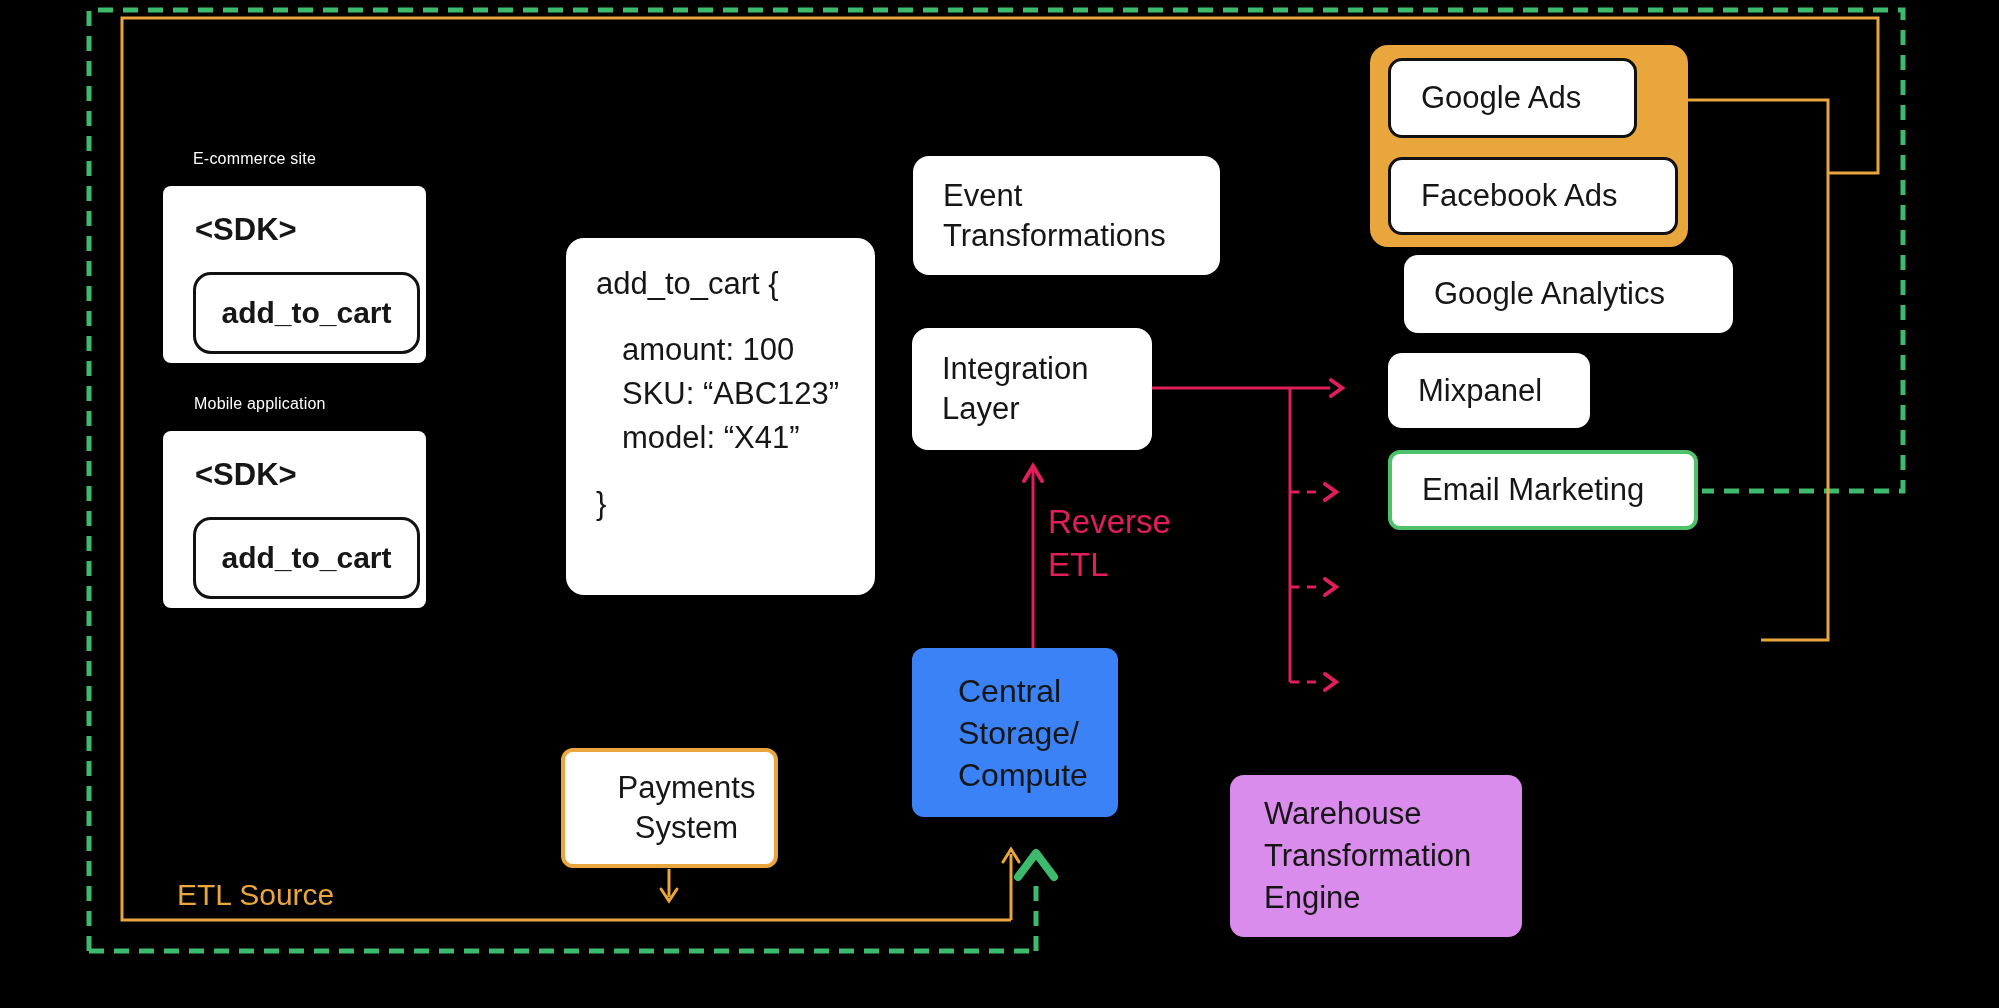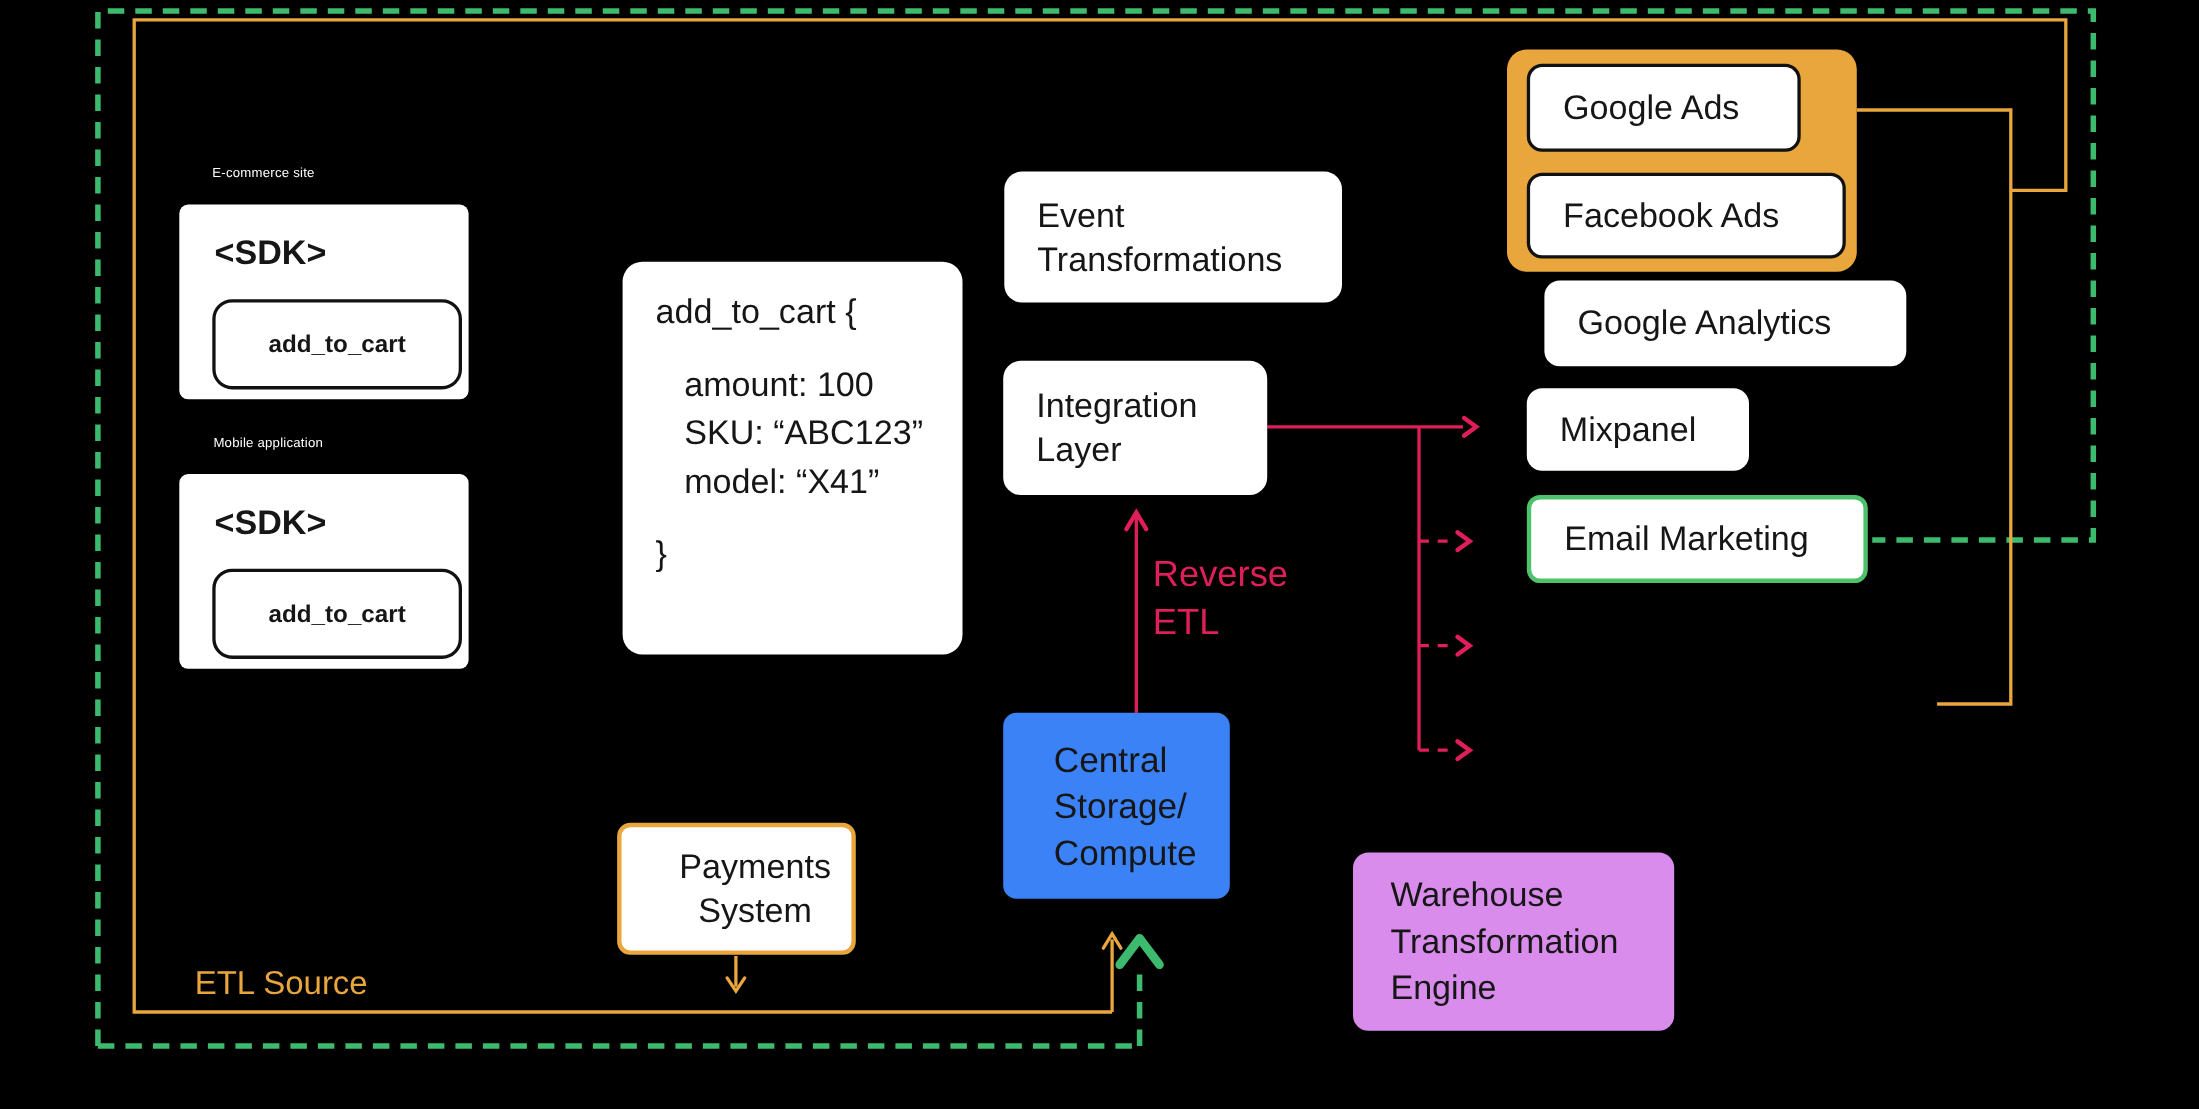--- a/index.html
+++ b/index.html
@@ -4,25 +4,25 @@
 <style>
   html,body{margin:0;padding:0;background:#000;}
   .canvas{
     position:relative;width:1999px;height:1008px;background:#000000;
     font-family:"Liberation Sans", sans-serif;overflow:hidden;
   }
   svg.wires{position:absolute;left:0;top:0;width:1999px;height:1008px;pointer-events:none;}
   .box{position:absolute;background:#ffffff;border-radius:14px;color:#161616;
        display:flex;align-items:center;font-size:31px;line-height:1.28;}
   .pad{padding-left:30px;padding-right:16px;}
-  .node-label{position:absolute;color:#ffffff;font-size:12px;font-weight:500;letter-spacing:.2px;}
+  .node-label{position:absolute;color:#ffffff;font-size:16px;font-weight:500;letter-spacing:.2px;}
   .src-box{width:263px;height:177px;border-radius:8px;display:block;font-weight:bold;}
   .sdk{position:absolute;left:32px;top:24px;font-size:31px;}
   .chip{position:absolute;left:30px;top:86px;width:221px;height:76px;border:3px solid #111;
-        border-radius:18px;display:flex;align-items:center;justify-content:center;font-size:22px;background:#fff;}
+        border-radius:18px;display:flex;align-items:center;justify-content:center;font-size:30px;background:#fff;}
   .payload{display:block;padding:24px 24px 0 30px;border-radius:18px;}
   .payload-line{line-height:44px;white-space:pre;}
   .payload-line.indent{padding-left:26px;}
   .payload-gap{height:22px;}
   .group{position:absolute;background:#E8A63C;border-radius:18px;}
   .group .box{border:3px solid #111;}
   .group .box.no-border{border:none;}
   .annot{position:absolute;font-size:30px;font-weight:500;}
   .annot.orange{color:#E8A63C;}
   .annot.green{color:#2BAD79;}

